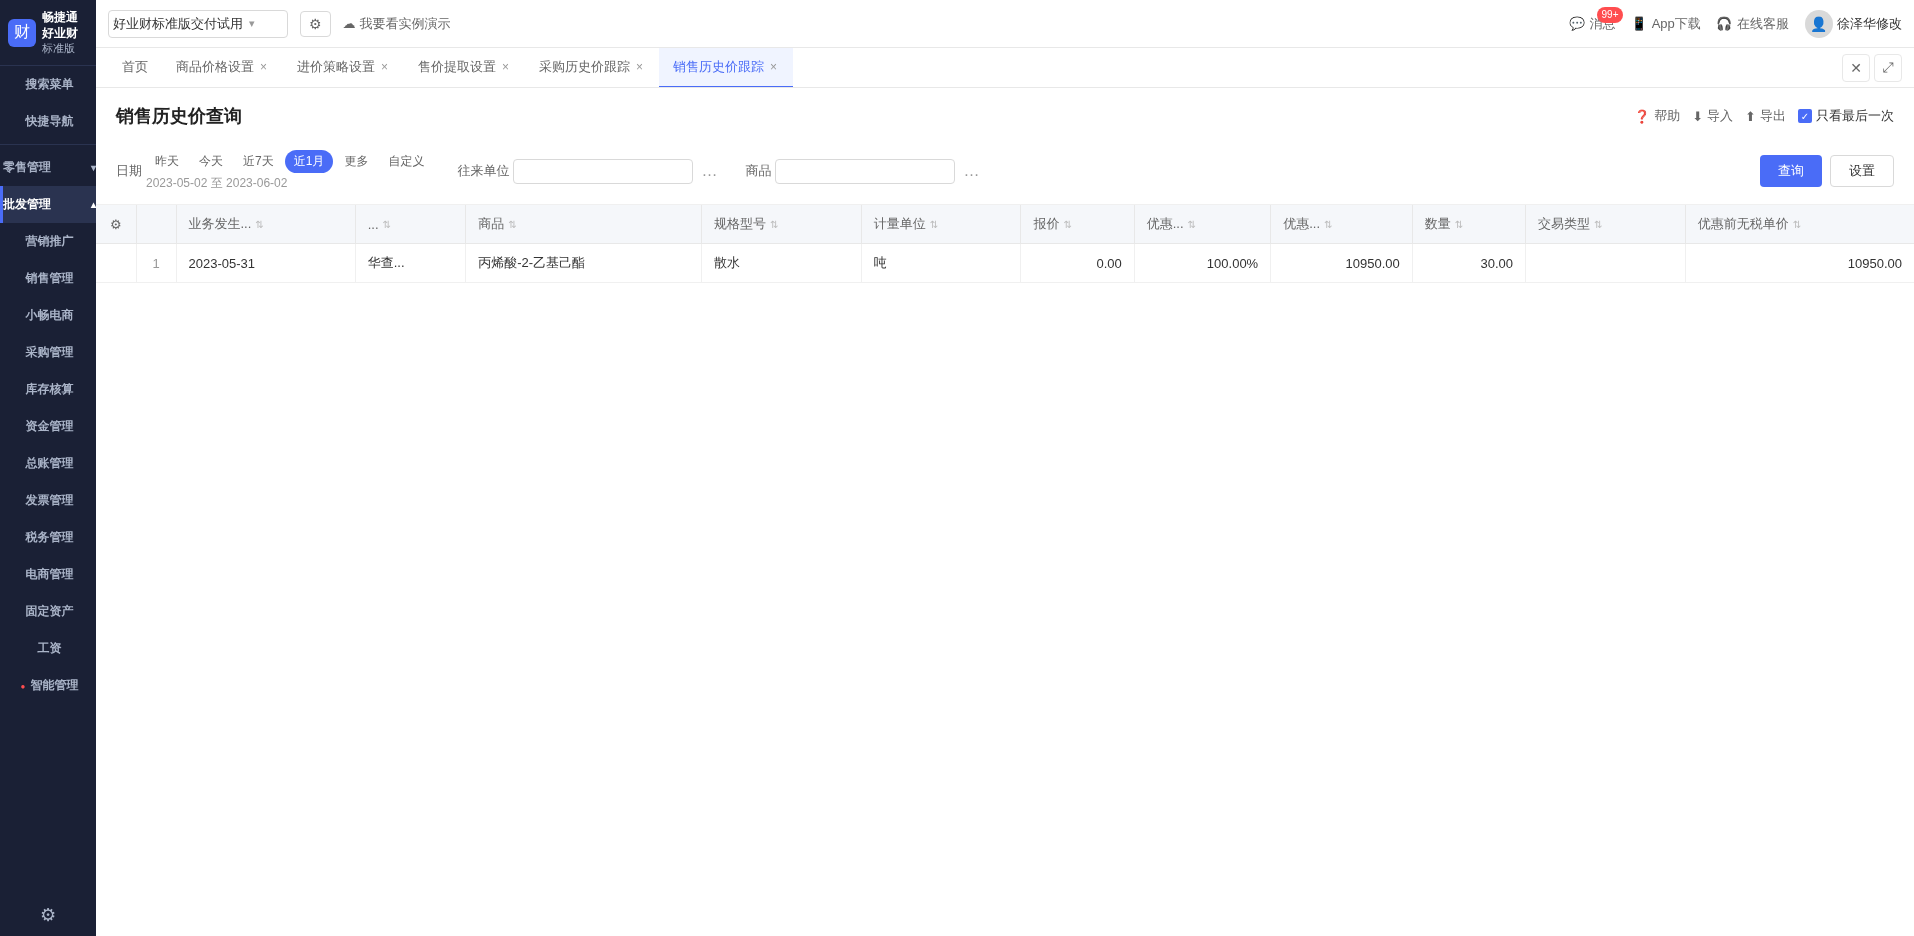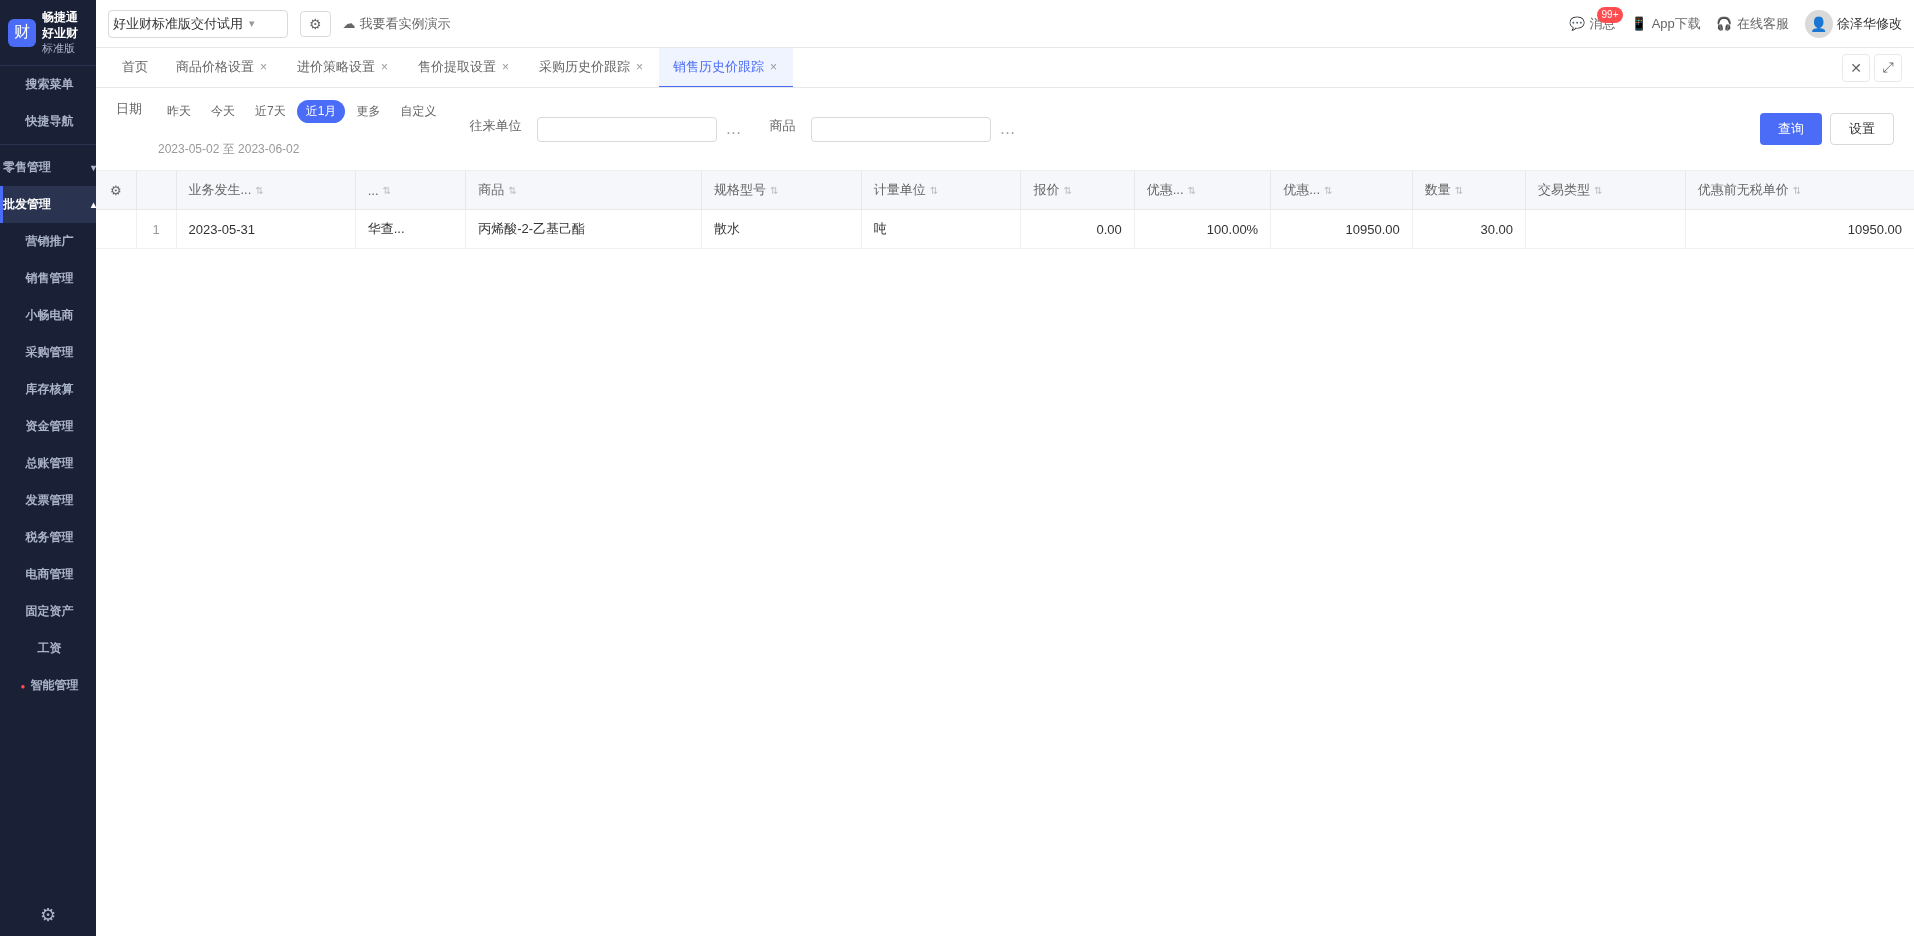--- a/index.html
+++ b/index.html
@@ -256,21 +256,22 @@
     .filter-bar {
       padding: 12px 20px;
       background: #fff;
       border-bottom: 1px solid #f0f0f0;
       display: flex;
       align-items: center;
       gap: 24px;
     }
     .filter-group {
       display: flex;
-      gap: 16px;
+      align-items: center;
+      gap: 4px;
     }
     .filter-label {
       color: #666;
       font-size: 13px;
       white-space: nowrap;
     }
     .date-buttons {
       display: flex;
       align-items: center;
       gap: 2px;
@@ -284,21 +285,21 @@
       border: 1px solid transparent;
     }
     .date-btn.active {
       background: #4a6cf7;
       color: #fff;
       border-radius: 12px;
     }
     .date-range {
       font-size: 12px;
       color: #999;
-      margin-top: 18px;
+      margin-top: 2px;
     }
     .filter-input-group {
       display: flex;
       align-items: center;
       gap: 4px;
     }
     .filter-input {
       border: 1px solid #d9d9d9;
       border-radius: 4px;
       padding: 4px 8px;
@@ -514,20 +515,41 @@
         <span>✕</span>
       </div>
       <div class="tabbar-action-btn">
         <span>⤢</span>
       </div>
     </div>
   </div>
 
   <div class="content-area">
 
+    <div class="page-header">
+      <h1 class="page-title">销售历史价查询</h1>
+      <div class="page-header-actions">
+        <div class="page-action-link">
+          <span>❓</span>
+          <span>帮助</span>
+        </div>
+        <div class="page-action-link">
+          <span>⬇</span>
+          <span>导入</span>
+        </div>
+        <div class="page-action-link">
+          <span>⬆</span>
+          <span>导出</span>
+        </div>
+        <div class="only-last-checkbox">
+          <span class="checkbox-blue">✓</span>
+          <span>只看最后一次</span>
+        </div>
+      </div>
+    </div>
 
     <div class="filter-bar">
       <div class="filter-group">
         <span class="filter-label">日期</span>
         <div style="display:flex;flex-direction:column;">
           <div class="date-buttons">
             <span class="date-btn">昨天</span>
             <span class="date-btn">今天</span>
             <span class="date-btn">近7天</span>
             <span class="date-btn active">近1月</span>

